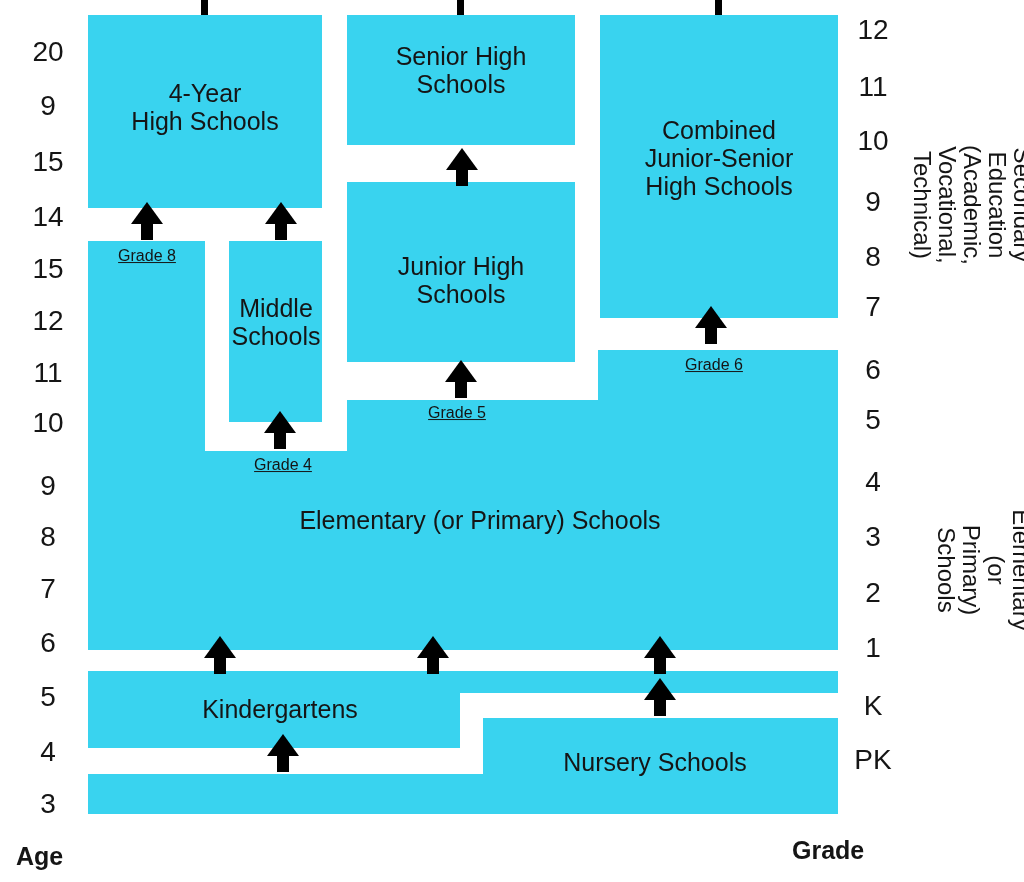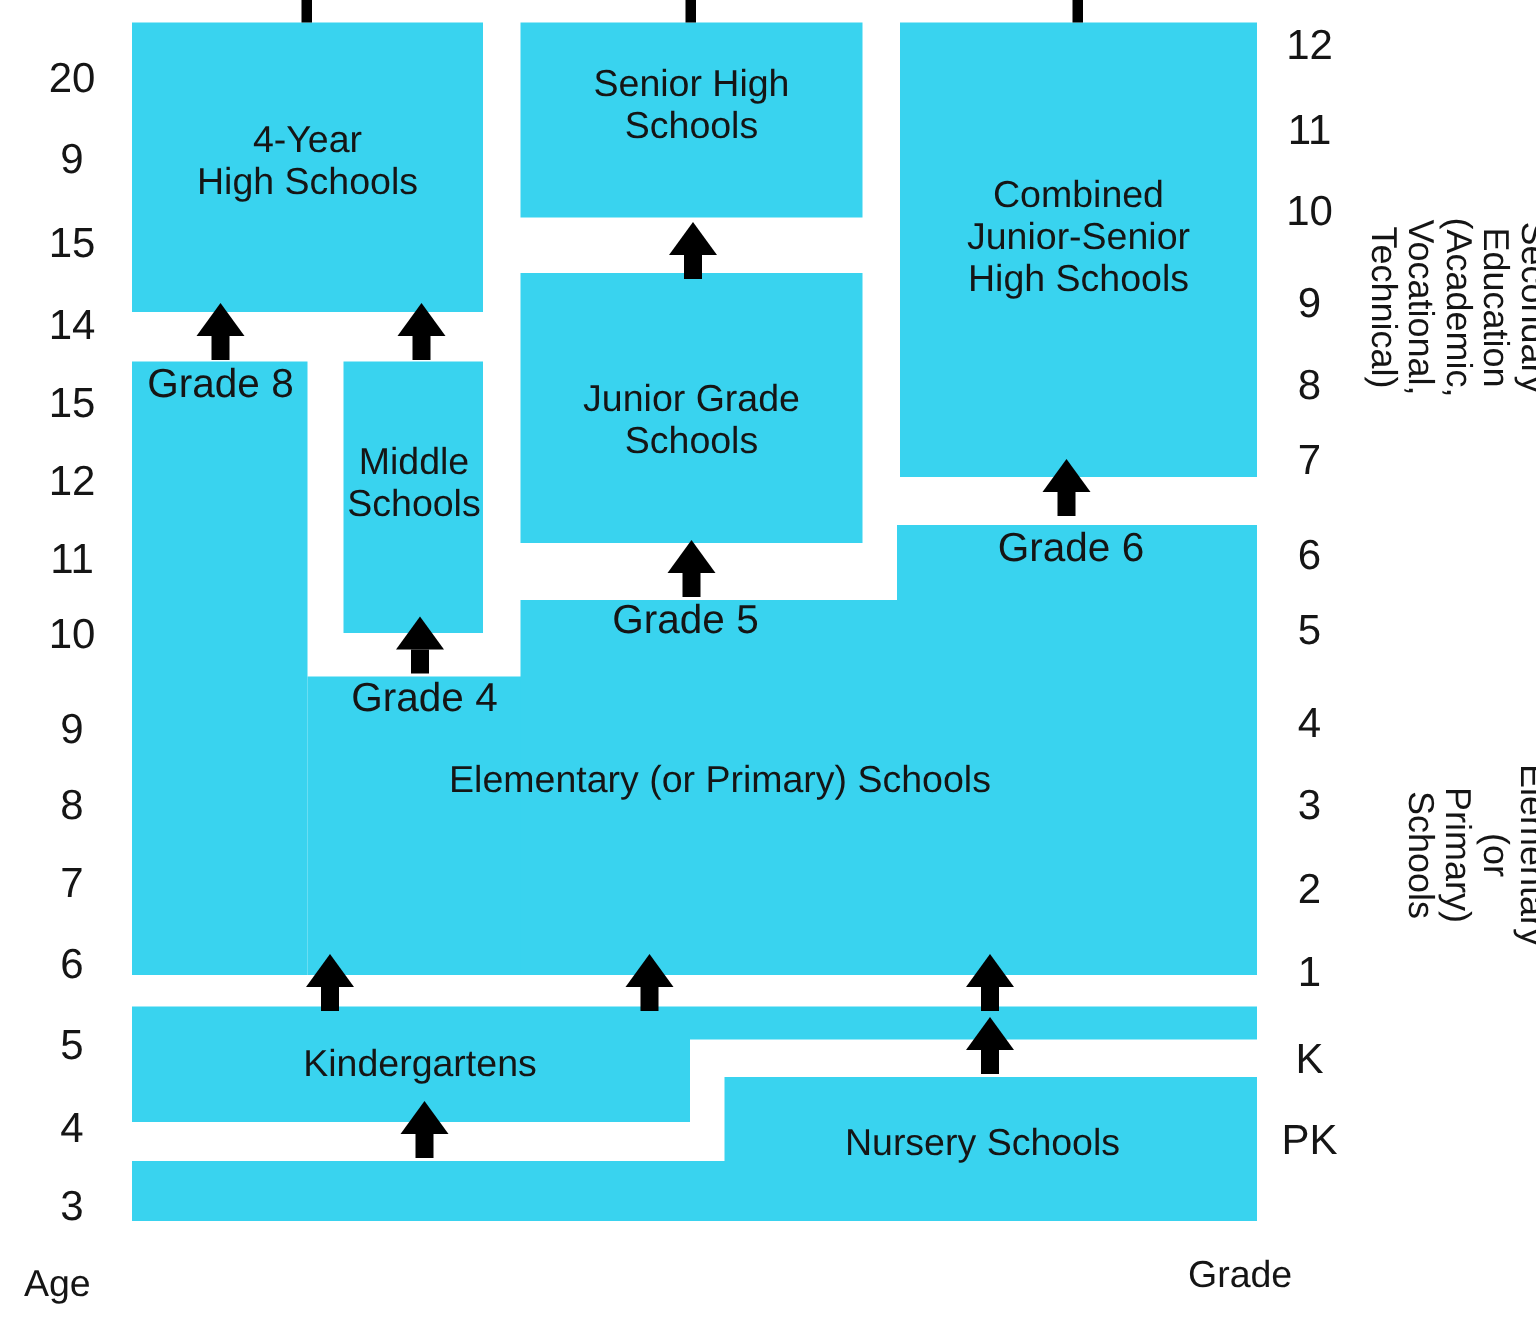--- a/index.html
+++ b/index.html
@@ -5,23 +5,23 @@
   html,body{margin:0;padding:0;background:#fff;}
   .stage{
     position:relative;width:1024px;height:882px;background:#fff;
     font-family:"Liberation Sans",sans-serif;color:#151515;overflow:hidden;
   }
   .cyan{position:absolute;background:var(--block,#39d3ef);}
   .clabel{
     position:absolute;transform:translate(-50%,-50%);
     text-align:center;white-space:pre-line;font-size:25px;line-height:1.12;
   }
-  .marker{font-size:27px;}
+  .marker{font-size:16px;text-decoration:underline;}
   .tick{position:absolute;width:52px;font-size:28px;line-height:28px;text-align:center;}
-  .axis-title{position:absolute;font-weight:normal;font-size:25px;line-height:25px;}
+  .axis-title{position:absolute;font-weight:bold;font-size:25px;line-height:25px;}
   .vlabel{
     position:absolute;white-space:pre-line;text-align:center;
     font-size:24px;line-height:25px;
     transform:translate(-50%,-50%) rotate(90deg);
   }
   .arrow{
     position:absolute;width:0;height:0;
     border-left:16px solid transparent;border-right:16px solid transparent;
     border-bottom:22px solid var(--arrow,#000);
   }
@@ -71,21 +71,21 @@
 
   <div class="clabel" style="left:205px;top:107px">4-Year
 High Schools</div>
   <div class="clabel" style="left:461px;top:70px">Senior High
 Schools</div>
   <div class="clabel" style="left:719px;top:158px">Combined
 Junior-Senior
 High Schools</div>
   <div class="clabel" style="left:276px;top:322px">Middle
 Schools</div>
-  <div class="clabel" style="left:461px;top:280px">Junior Grade
+  <div class="clabel" style="left:461px;top:280px">Junior High
 Schools</div>
   <div class="clabel" style="left:480px;top:520px">Elementary (or Primary) Schools</div>
   <div class="clabel" style="left:280px;top:709px">Kindergartens</div>
   <div class="clabel" style="left:655px;top:762px">Nursery Schools</div>
 
   <div class="clabel marker" style="left:147px;top:256px">Grade 8</div>
   <div class="clabel marker" style="left:283px;top:465px">Grade 4</div>
   <div class="clabel marker" style="left:457px;top:413px">Grade 5</div>
   <div class="clabel marker" style="left:714px;top:365px">Grade 6</div>
 

